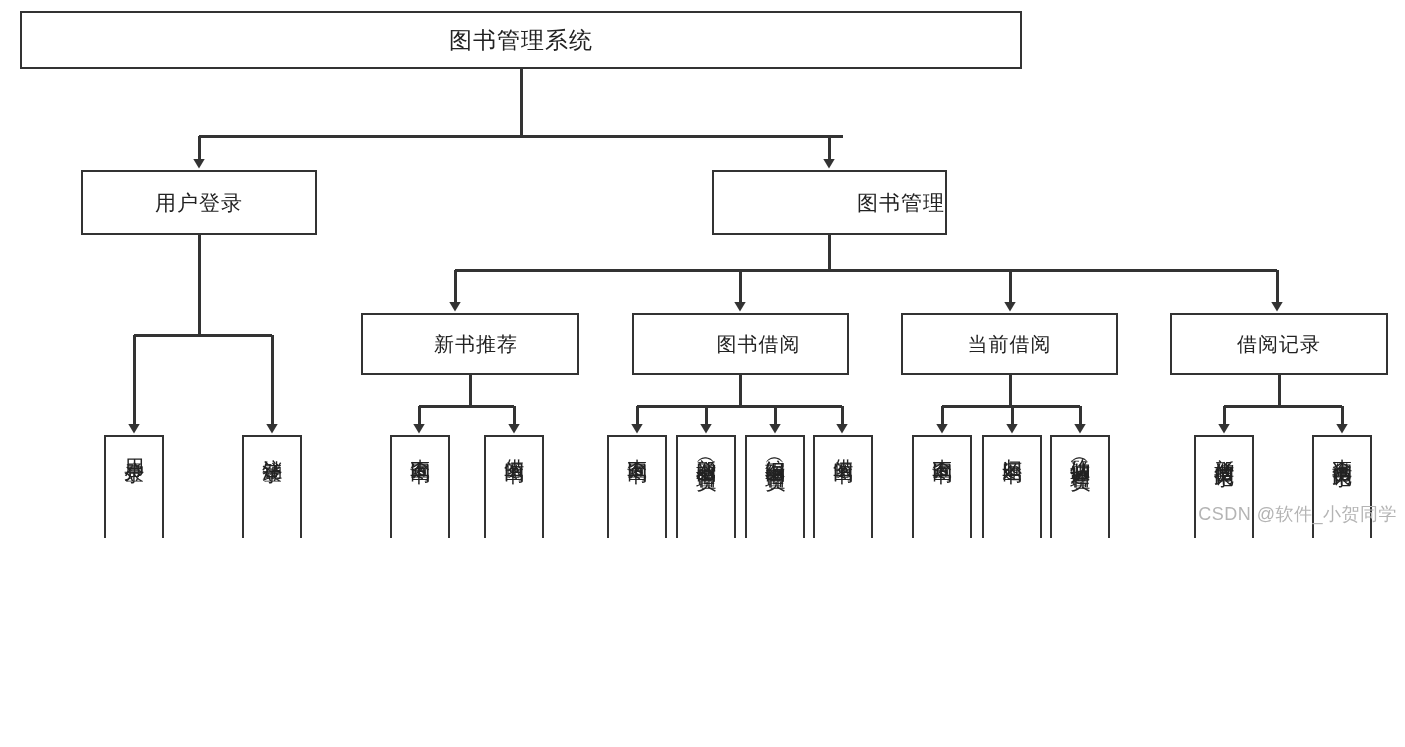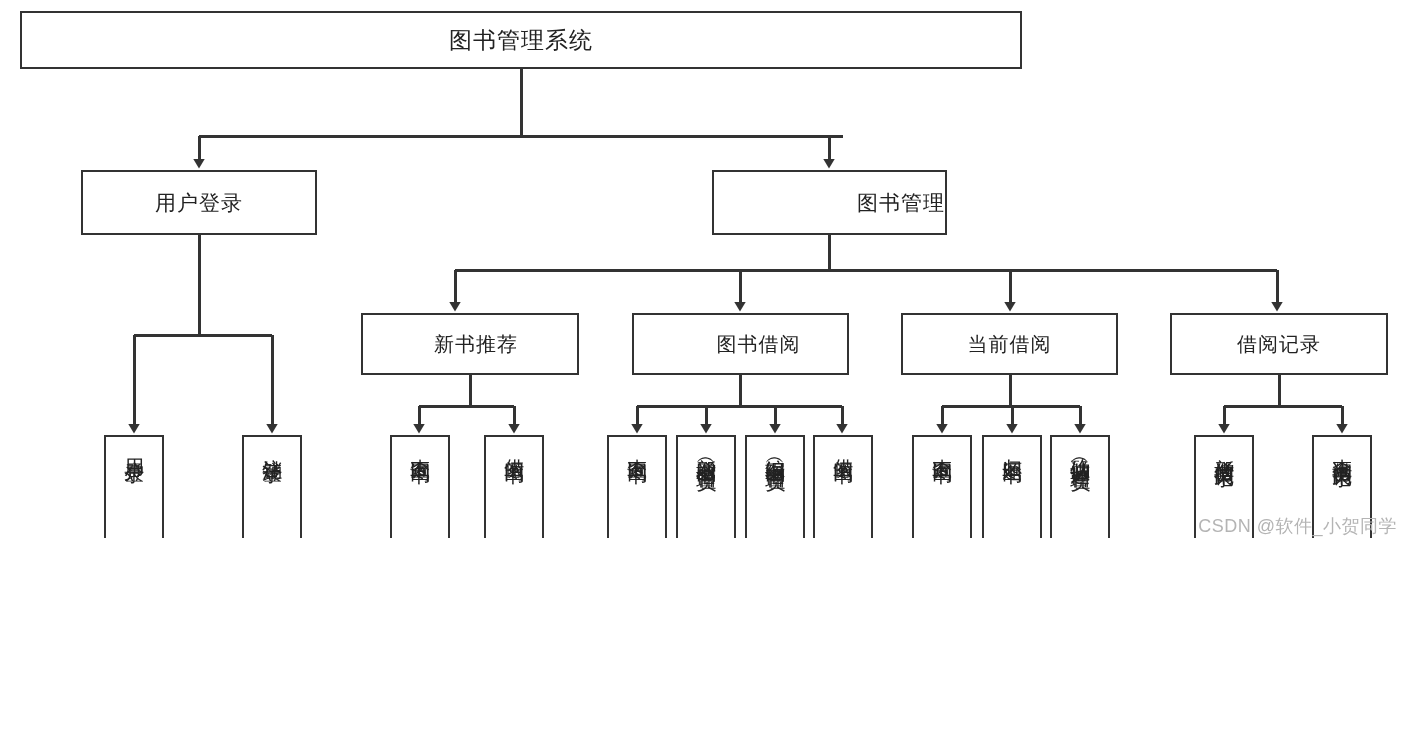--- a/index.html
+++ b/index.html
@@ -62,21 +62,21 @@
     white-space: nowrap;
     font-size: 20px;
     color: #222222;
   }
   .leaf.tall .vtext {
     font-size: 20px;
   }
   #watermark {
     position: absolute;
     right: 8px;
-    bottom: 0;
+    bottom: 12px;
     font-size: 18px;
     color: #b4b4b4;
     letter-spacing: 0.5px;
     white-space: nowrap;
   }
 </style>
 </head>
 <body>
 
 <div id="canvas" style="background: rgb(255, 255, 255);">

